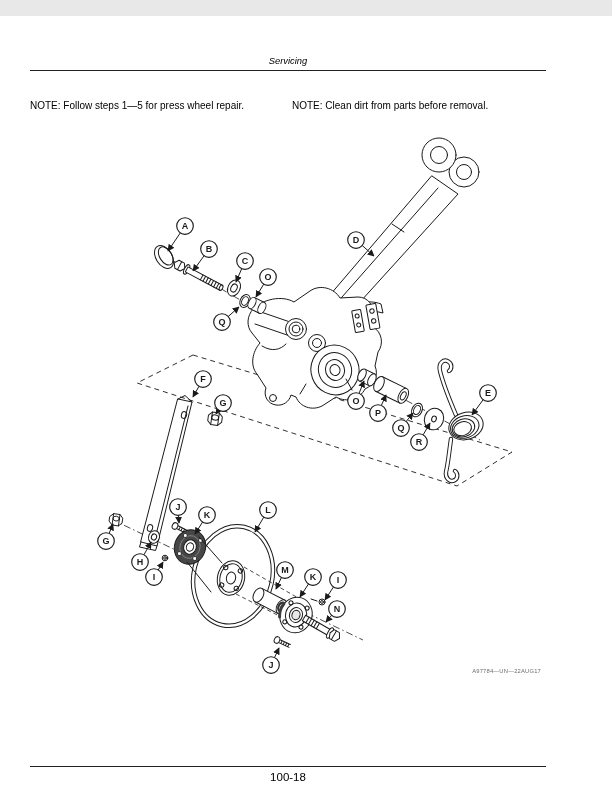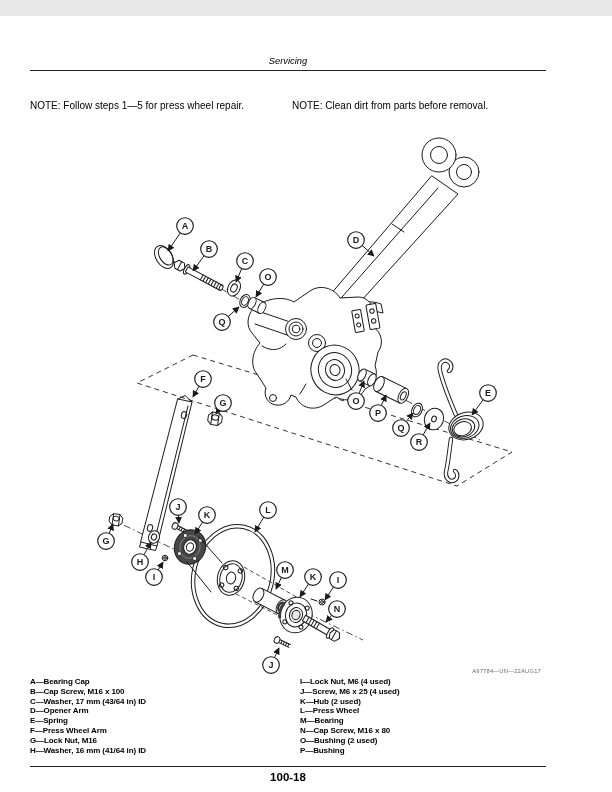--- a/index.html
+++ b/index.html
@@ -6,21 +6,21 @@
   #page{position:relative;width:612px;height:792px;background:#ffffff;
         font-family:"Liberation Sans",sans-serif;color:#000;overflow:hidden;margin:16px auto}
   .abs{position:absolute}
   .rule{position:absolute;height:1px;background:#222}
   .hdr{font-style:italic;font-size:9.4px;text-align:center}
   .title{font-weight:bold;font-size:11.6px;letter-spacing:.1px;white-space:nowrap}
   .note{font-size:10px;white-space:nowrap}
   .legend-col{position:absolute;font-size:8px;font-weight:bold;line-height:9.8px;
               letter-spacing:-.1px;white-space:nowrap}
   .caption{position:absolute;font-size:5.8px;color:#6b6b6b;letter-spacing:.2px;white-space:nowrap}
-  .footer{font-weight:bold;font-size:11.5px;text-align:center}
+  .footer{font-weight:normal;font-size:11.5px;text-align:center}
   #diagram{position:absolute;left:0;top:0;width:612px;height:792px}
   #diagram .ln{stroke:#1a1a1a;stroke-width:1;fill:none;stroke-linecap:round;stroke-linejoin:round}
   #diagram .cl{stroke:#1a1a1a;stroke-width:.8;fill:none;stroke-dasharray:7 3 1.5 3}
   #diagram .dash{stroke:#1a1a1a;stroke-width:.9;fill:none;stroke-dasharray:5 4}
   #diagram .dash2{stroke:#1a1a1a;stroke-width:.8;fill:none;stroke-dasharray:4 3}
   #diagram .wfill{fill:#fff}
   #diagram .tube-o{stroke:#1a1a1a;stroke-width:4.4;fill:none;stroke-linecap:round}
   #diagram .tube-i{stroke:#fff;stroke-width:2.5;fill:none;stroke-linecap:round}
   #diagram text.co{font-family:"Liberation Sans",sans-serif;font-size:9px;font-weight:bold;
                    text-anchor:middle;fill:#1a1a1a}
@@ -383,36 +383,16 @@
         <g>
           <line x1="274.534115401538" y1="641.4900047717317" x2="279" y2="632" stroke="#1a1a1a" stroke-width="1" marker-end="url(#arrow)"></line>
           <circle cx="271" cy="649" r="8.3" fill="#fff" stroke="#1a1a1a" stroke-width="1.15"></circle>
           <text x="271" y="652.2" class="co">J</text>
         </g>
       </g>
   </svg>
 
   <div class="caption" style="right:71px;top:652px">A97784—UN—22AUG17</div>
 
-  <div class="legend-col" id="legend-left" style="left:30px;top:661px">
-      <div>A—Bearing Cap</div>
-      <div>B—Cap Screw, M16 x 100</div>
-      <div>C—Washer, 17 mm (43/64 in) ID</div>
-      <div>D—Opener Arm</div>
-      <div>E—Spring</div>
-      <div>F—Press Wheel Arm</div>
-      <div>G—Lock Nut, M16</div>
-      <div>H—Washer, 16 mm (41/64 in) ID</div>
-    </div>
-  <div class="legend-col" id="legend-right" style="left:300px;top:661px">
-      <div>I—Lock Nut, M6 (4 used)</div>
-      <div>J—Screw, M6 x 25 (4 used)</div>
-      <div>K—Hub (2 used)</div>
-      <div>L—Press Wheel</div>
-      <div>M—Bearing</div>
-      <div>N—Cap Screw, M16 x 80</div>
-      <div>O—Bushing (2 used)</div>
-      <div>P—Bushing</div>
-    </div>
 
   <div class="rule" style="left:30px;top:750px;width:516px"></div>
   <div class="abs footer" style="left:30px;top:755px;width:516px">100-18</div>
 </div>
 
 </body></html>

